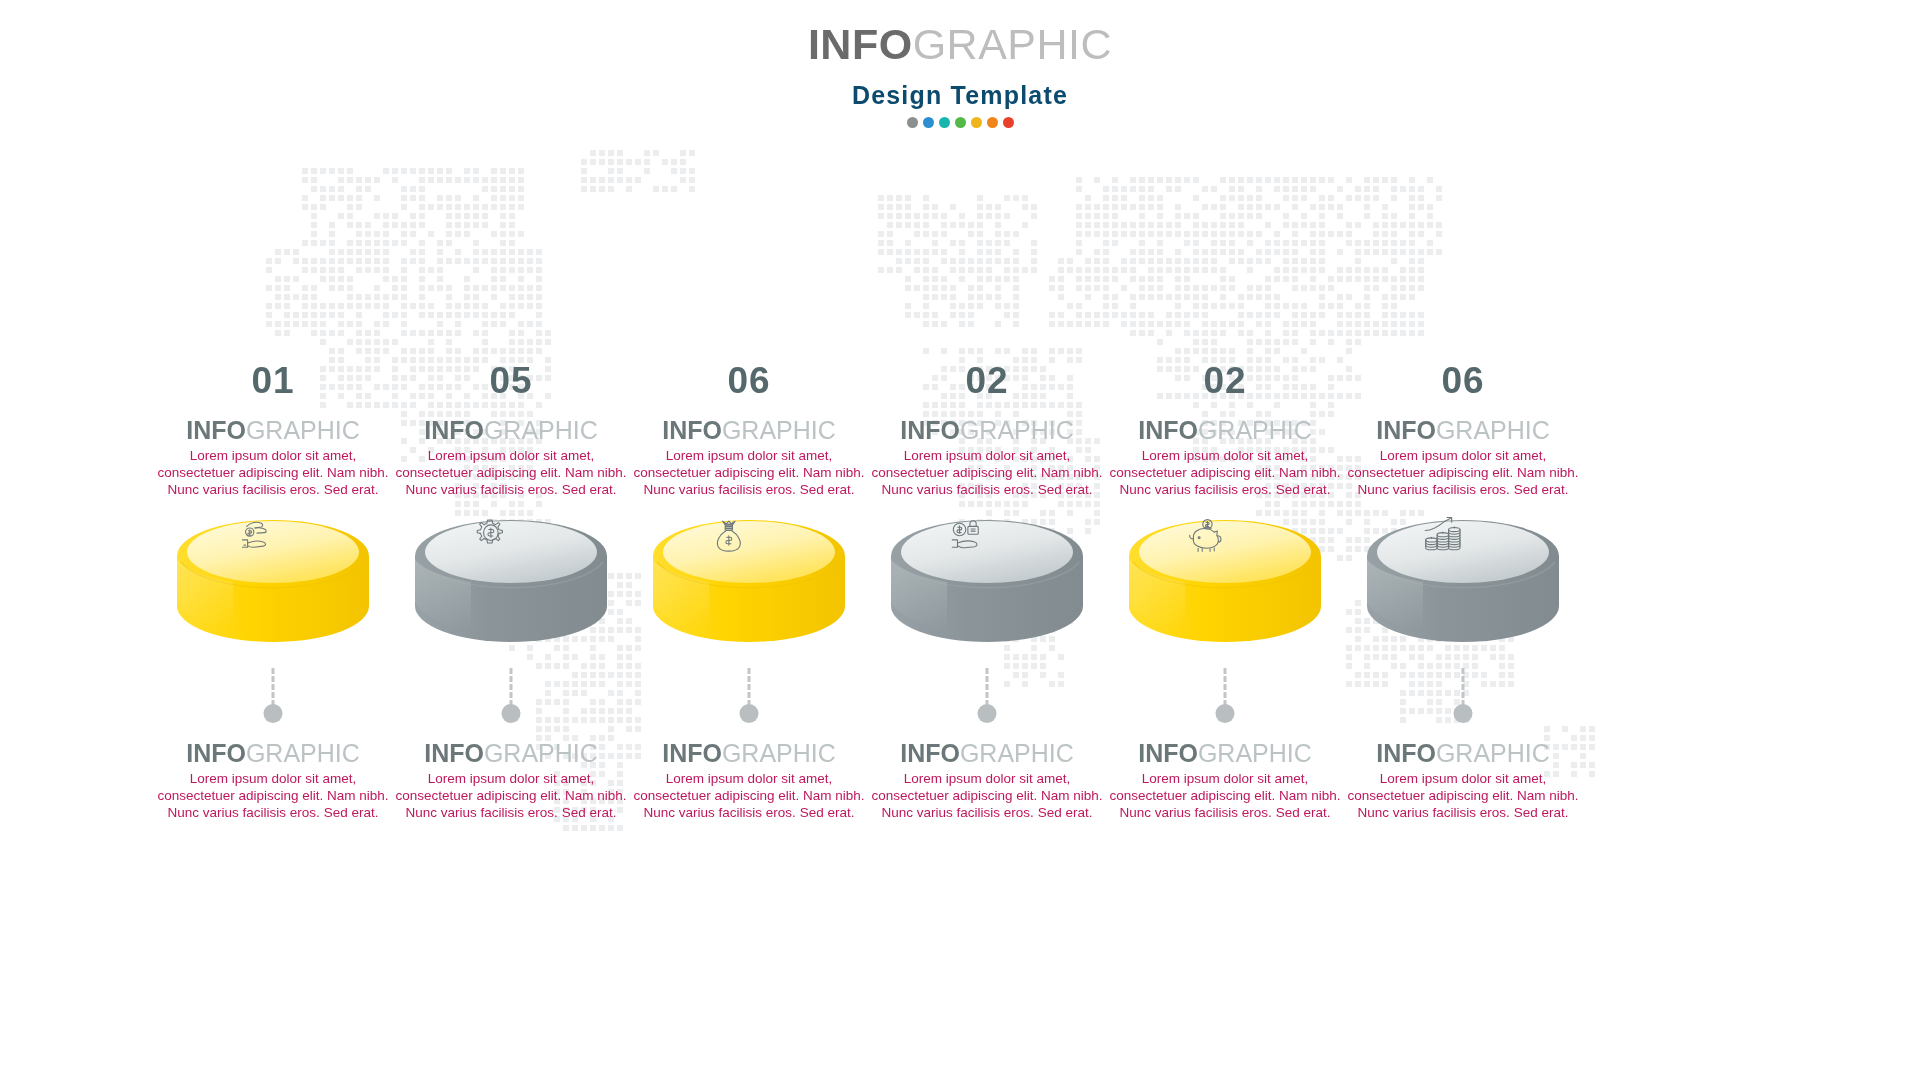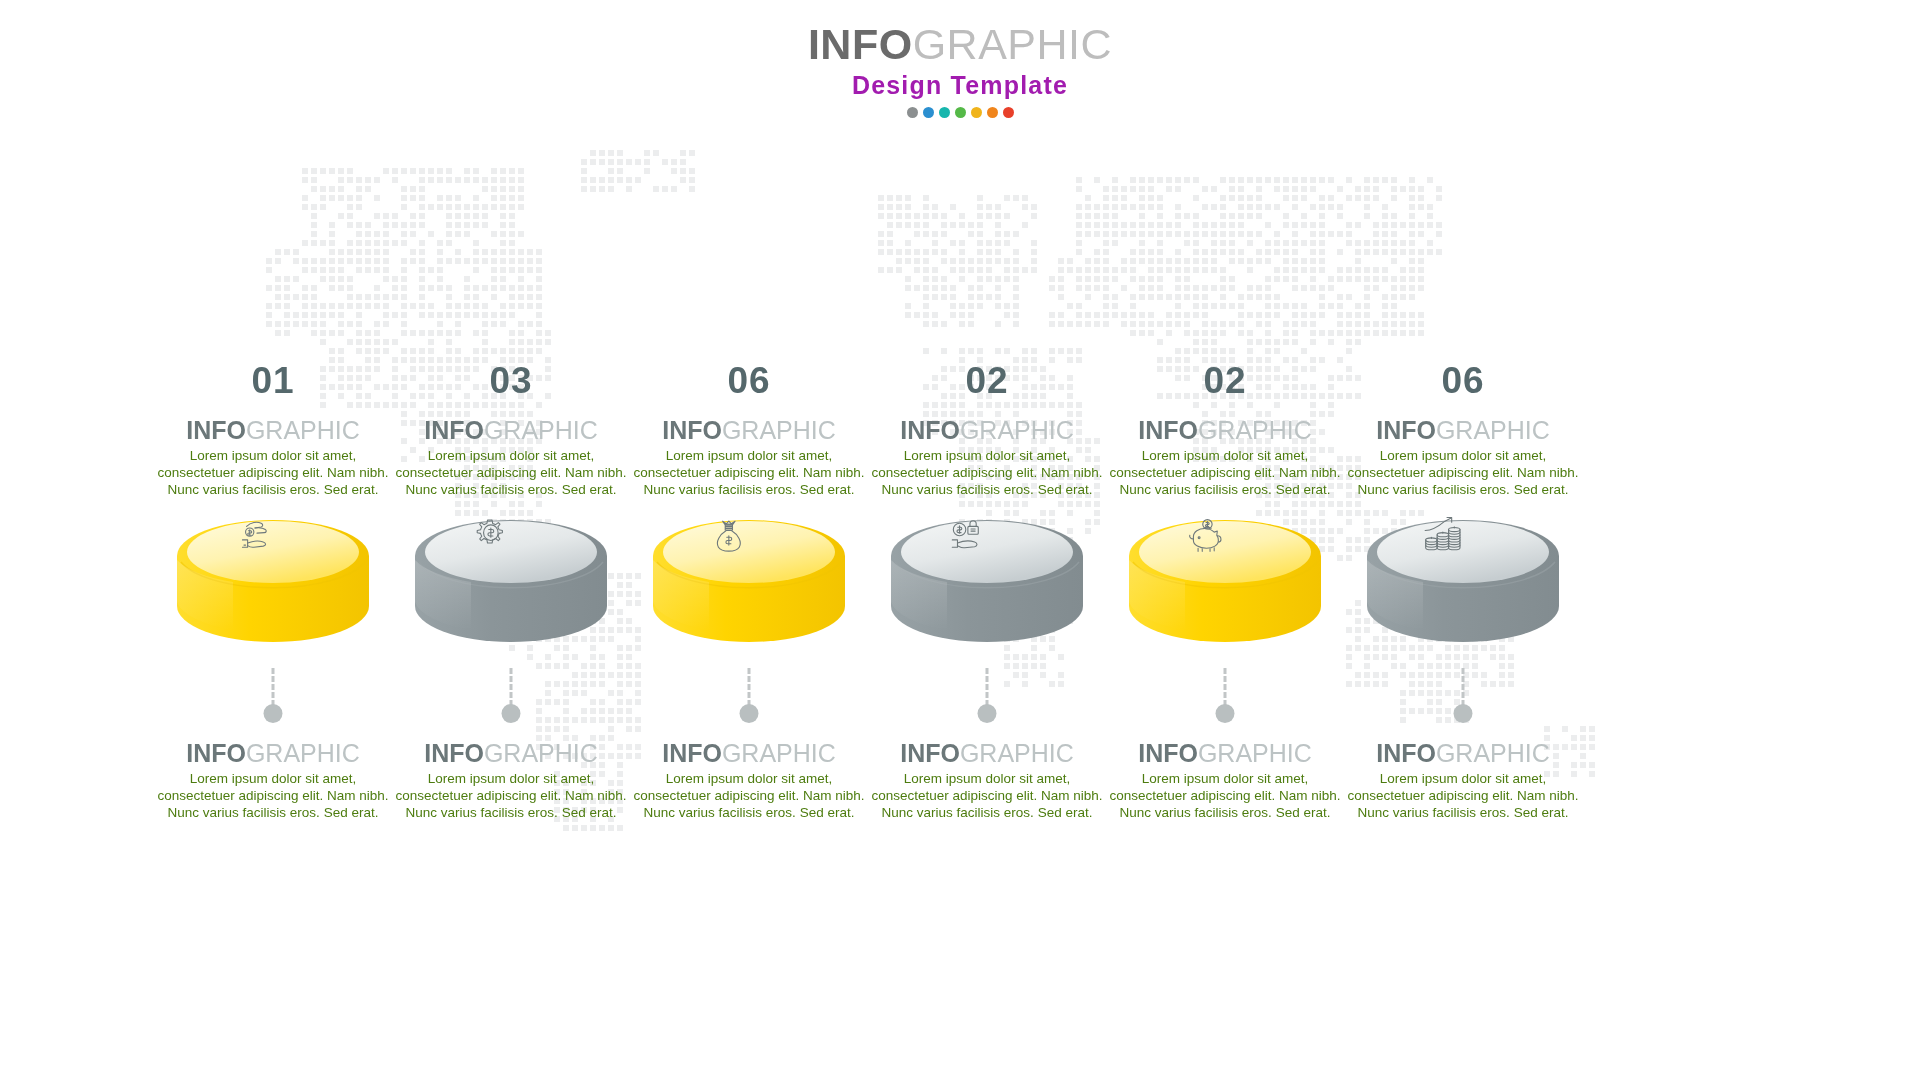--- a/index.html
+++ b/index.html
@@ -47,23 +47,23 @@
     font-weight: bold;
     color: #6b6b6b;
   }
   .hdr-title .light {
     font-weight: 300;
     color: #bdbdbd;
   }
   .hdr-sub {
     font-size: 25px;
     font-weight: bold;
-    color: #a21caf;
+    color: #0c4a6e;
     letter-spacing: 1.2px;
-    margin-top: 4px;
+    margin-top: 14px;
   }
   .hdr-dots {
     margin-top: 7px;
     display: flex;
     justify-content: center;
     gap: 5px;
   }
   .hdr-dots i {
     display: block;
     width: 11px; height: 11px;
@@ -107,21 +107,21 @@
     line-height: 1.05;
     white-space: nowrap;
   }
   .t-title .bold { font-weight: bold; color: #6b7779; }
   .t-title .light { font-weight: 300; color: #bcc3c4; }
 
   .t-body {
     margin-top: 4px;
     font-size: 13.5px;
     line-height: 1.26;
-    color: #4d7c0f;
+    color: #be185d;
     font-weight: 400;
     padding: 0 22px;
   }
 
   
   .disc-wrap {
     position: absolute;
     top: 510px;
     left: 0;
     width: 290px;
@@ -2744,21 +2744,21 @@
               </g>
             </g>
           </svg>
         </div>
         <div class="connector">
           <span class="dash"></span>
           <span class="knob"></span>
         </div>
       </div>
       <div class="col" style="left: 366px;">
-        <div class="num">03</div>
+        <div class="num">05</div>
         <div class="tblock top">
           <div class="t-title"><span class="bold">INFO</span><span class="light">GRAPHIC</span></div>
           <div class="t-body">Lorem ipsum dolor sit amet, consectetuer adipiscing elit. Nam nibh. Nunc varius facilisis eros. Sed erat.</div>
         </div>
         <div class="tblock bot">
           <div class="t-title"><span class="bold">INFO</span><span class="light">GRAPHIC</span></div>
           <div class="t-body">Lorem ipsum dolor sit amet, consectetuer adipiscing elit. Nam nibh. Nunc varius facilisis eros. Sed erat.</div>
         </div>
         <div class="disc-wrap">
           <svg class="disc-svg" width="200" height="150" viewBox="0 0 200 150" xmlns="http://www.w3.org/2000/svg">

